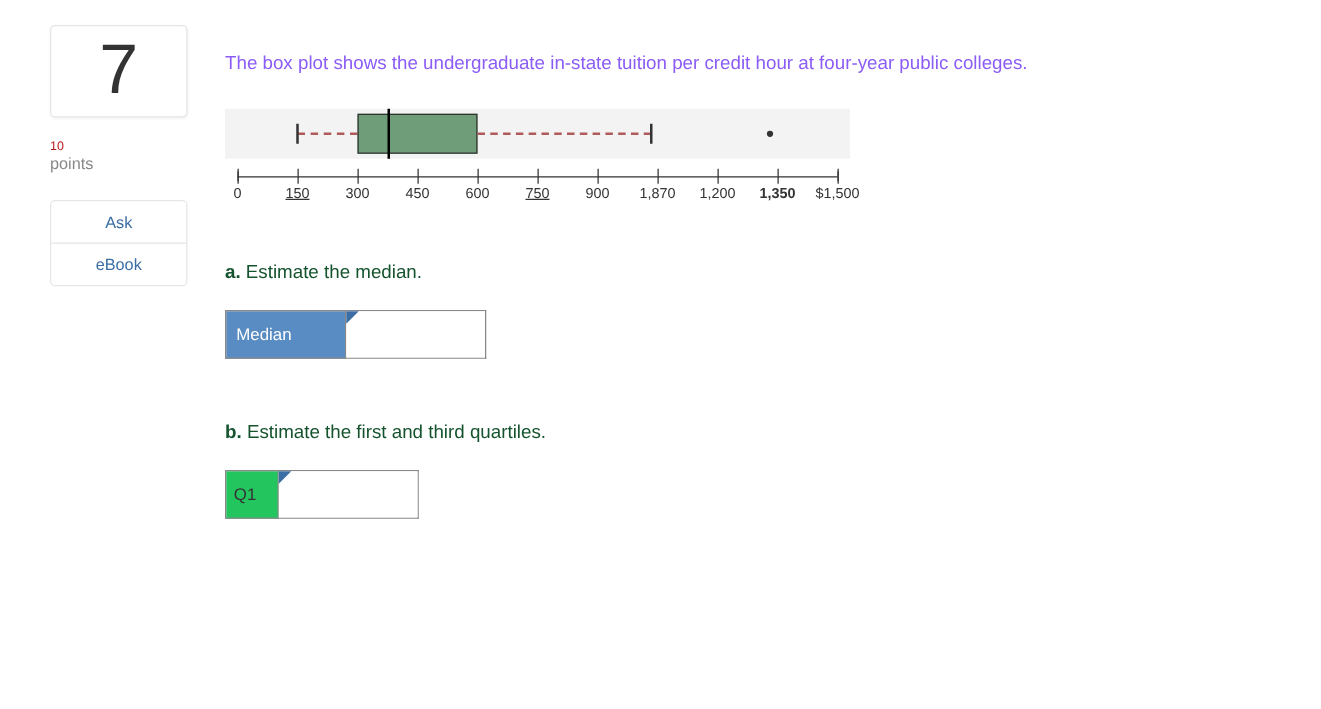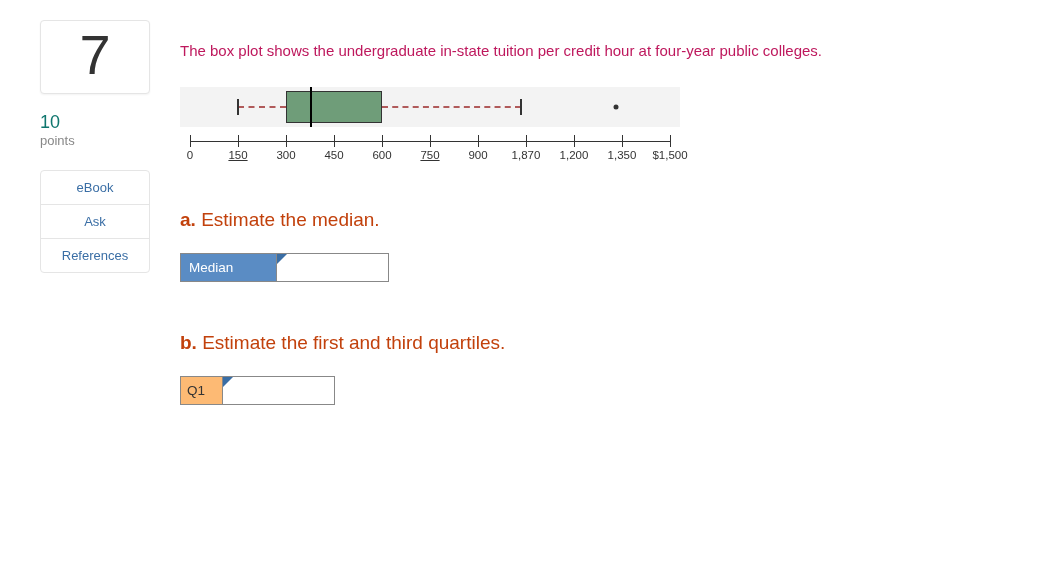--- a/index.html
+++ b/index.html
@@ -28,22 +28,22 @@
     padding: 6px 0 10px;
     text-align: center;
     margin-bottom: 18px;
   }
   .qnum {
     font-size: 56px;
     line-height: 1;
     color: #333;
   }
   .points-num {
-    color: #0f766e;
-    font-size: 18px;
+    color: #b91c1c;
+    font-size: 10px;
   }
   .points-label {
     color: #888;
     font-size: 13px;
     margin-bottom: 22px;
   }
   .side-links {
     border: 1px solid #e5e5e5;
     border-radius: 4px;
   }
@@ -56,21 +56,21 @@
   }
   .side-link + .side-link {
     border-top: 1px solid #e5e5e5;
   }
   .main {
     flex: 1;
     padding-top: 22px;
   }
   .qtext {
     font-size: 15px;
-    color: #be185d;
+    color: #8b5cf6;
     margin-bottom: 28px;
   }
   
   .plot-area {
     margin-bottom: 40px;
   }
   .plot-bg {
     position: relative;
     width: 500px;
     height: 40px;
@@ -159,42 +159,42 @@
     position: absolute;
     top: 14px;
     font-size: 11.5px;
     color: #333;
     transform: translateX(-50%);
     white-space: nowrap;
   }
   
   .part { margin-bottom: 50px; }
   .part-label {
-    font-size: 19px;
-    color: #c2410c;
+    font-size: 15px;
+    color: #14532d;
     margin-bottom: 22px;
   }
   .part-label strong { font-weight: 700; }
   .ans-table {
     border-collapse: collapse;
   }
   .ans-table td {
     border: 1px solid #888;
     font-size: 13.5px;
-    height: 28px;
+    height: 38px;
     padding: 0;
   }
   .ans-table td.lbl {
     background: #5a8cc4;
     color: #fff;
     padding: 0 8px;
     width: 96px;
   }
   .ans-table td.lbl2 {
-    background: #fdba74;
+    background: #22c55e;
     padding: 0 6px;
     width: 42px;
   }
   .ans-table td.inp {
     width: 112px;
     position: relative;
     background: #fff;
   }
   .ans-table td.inp input {
     border: 0;
@@ -216,23 +216,22 @@
 <body>
 
 <div class="wrap">
   <div class="sidebar">
     <div class="qnum-box">
       <div class="qnum">7</div>
     </div>
     <div class="points-num">10</div>
     <div class="points-label">points</div>
     <div class="side-links">
+      <div class="side-link">Ask</div>
       <div class="side-link">eBook</div>
-      <div class="side-link">Ask</div>
-      <div class="side-link">References</div>
     </div>
   </div>
 
   <div class="main">
     <div class="qtext">The box plot shows the undergraduate in-state tuition per credit hour at four-year public colleges.</div>
 
     <div class="plot-area">
       <div class="plot-bg">
         <div class="track" id="bp-track">
             <div class="whisker-line" style="left: 10%; width: 10%;"></div>
@@ -259,21 +258,21 @@
             <div class="tick-label" style="left: 40%; text-align: center;">600</div>
             <div class="tick" style="left: 50%;"></div>
             <div class="tick-label" style="left: 50%; text-decoration: underline;">750</div>
             <div class="tick" style="left: 60%;"></div>
             <div class="tick-label" style="left: 60%;">900</div>
             <div class="tick" style="left: 70%;"></div>
             <div class="tick-label" style="left: 70%;">1,870</div>
             <div class="tick" style="left: 80%;"></div>
             <div class="tick-label" style="left: 80%;">1,200</div>
             <div class="tick" style="left: 90%;"></div>
-            <div class="tick-label" style="left: 90%;">1,350</div>
+            <div class="tick-label" style="left: 90%; font-weight: bold;">1,350</div>
             <div class="tick" style="left: 100%;"></div>
             <div class="tick-label" style="left: 100%;">$1,500</div>
             <div class="tick-end-l" style="left: 0%;"></div>
             <div class="tick-end-r" style="left: 100%;"></div>
           </div>
       </div>
     </div>
 
     <div class="part">
       <div class="part-label">

